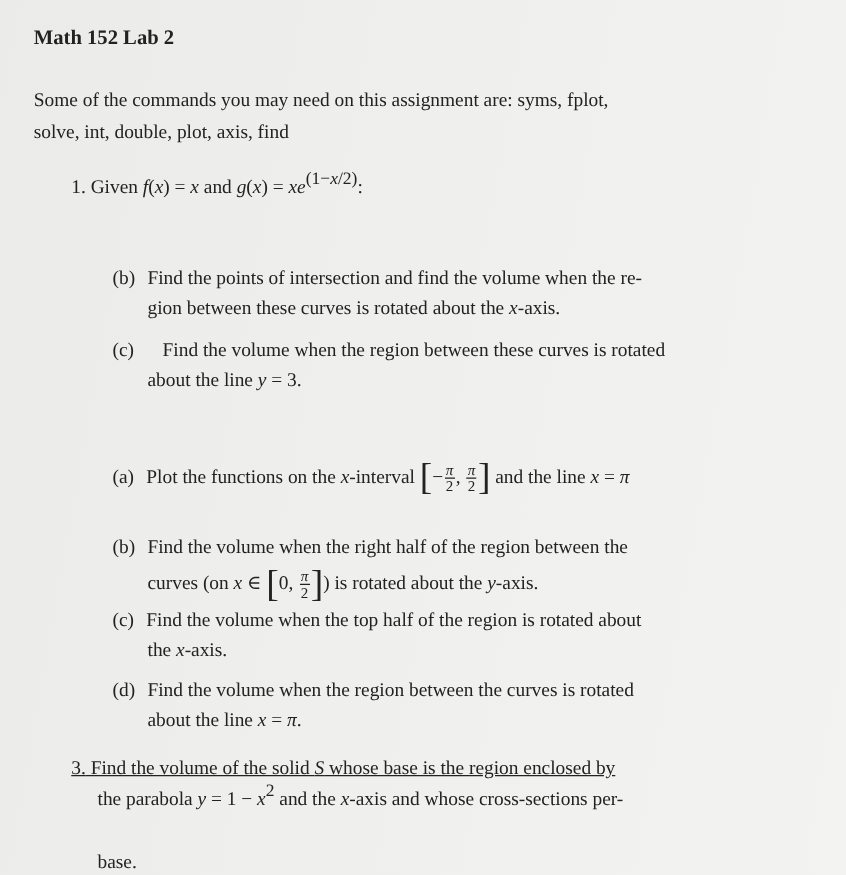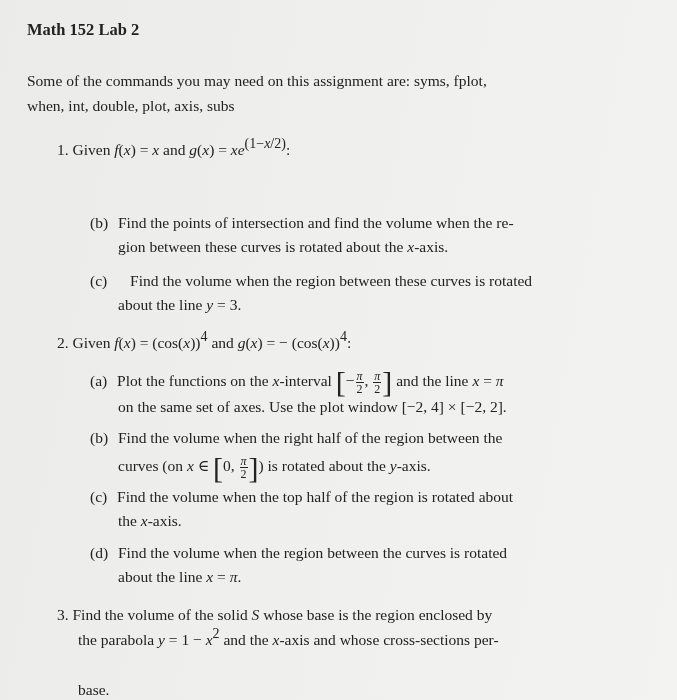--- a/index.html
+++ b/index.html
@@ -20,72 +20,67 @@
   .frac .d { display:block; }
   .bigbr { font-size:30px; vertical-align:middle; line-height:20px; font-weight:300; }
 </style>
 </head>
 <body>
 
 <div class="page">
 
   <div class="line title" style="left:27px; top:20px;">Math 152 Lab 2</div>
   <div class="line" style="left:27px; top:71px;">Some of the commands you may need on this assignment are: syms, fplot,</div>
-  <div class="line" style="left:27px; top:96px;">when, int, double, plot, axis, subs</div>
+  <div class="line" style="left:27px; top:96px;">solve, int, double, plot, axis, find</div>
 
   <div class="line" style="left:57px; top:140px;">
     <span>1.</span>
     Given <i class="m">f</i>(<i class="m">x</i>) = <i class="m">x</i> and <i class="m">g</i>(<i class="m">x</i>) = <i class="m">xe</i><sup>(1−<i>x</i>/2)</sup>:
   </div>
 
 
   <div class="line" style="left:118px; top:237px;">gion between these curves is rotated about the <i class="m">x</i>-axis.</div>
   <div class="line" style="left:90px; top:213px;">
     <span>(b)</span>
     <span style="margin-left:6px">Find the points of intersection and find the volume when the re-</span>
   </div>
 
   <div class="line" style="left:90px; top:271px;">
     <span>(c)</span>
     <span style="margin-left:19px">Find the volume when the region between these curves is rotated</span>
   </div>
   <div class="line" style="left:118px; top:295px;">about the line <i class="m">y</i> = 3.</div>
 
-  <div class="line" style="left:57px; top:333px;">
-    <span>2.</span>
-    Given <i class="m">f</i>(<i class="m">x</i>) = (cos(<i class="m">x</i>))<sup>4</sup> and <i class="m">g</i>(<i class="m">x</i>) = − (cos(<i class="m">x</i>))<sup>4</sup>:
-  </div>
 
   <div class="line" style="left:90px; top:370px;">
     <span>(a)</span>
     <span style="margin-left:6px">Plot the functions on the <i class="m">x</i>-interval
       <span class="bigbr">[</span>−<span class="frac"><span class="n">π</span><span class="d">2</span></span>,
       <span class="frac"><span class="n">π</span><span class="d">2</span></span><span class="bigbr">]</span>
       and the line <i class="m">x</i> = <i class="m">π</i></span>
   </div>
-  <div class="line" style="left:118px; top:397px;">on the same set of axes. Use the plot window [−2, 4] × [−2, 2].</div>
 
   <div class="line" style="left:90px; top:428px;">
     <span>(b)</span>
     <span style="margin-left:6px">Find the volume when the right half of the region between the</span>
   </div>
   <div class="line" style="left:118px; top:455px;">curves (on <i class="m">x</i> ∈ <span class="bigbr">[</span>0, <span class="frac"><span class="n">π</span><span class="d">2</span></span><span class="bigbr">]</span>) is rotated about the <i class="m">y</i>-axis.</div>
 
   <div class="line" style="left:90px; top:487px;">
     <span>(c)</span>
     <span style="margin-left:6px">Find the volume when the top half of the region is rotated about</span>
   </div>
   <div class="line" style="left:118px; top:511px;">the <i class="m">x</i>-axis.</div>
 
   <div class="line" style="left:90px; top:543px;">
     <span>(d)</span>
     <span style="margin-left:6px">Find the volume when the region between the curves is rotated</span>
   </div>
   <div class="line" style="left:118px; top:567px;">about the line <i class="m">x</i> = <i class="m">π</i>.</div>
 
-  <div class="line" style="left:57px; top:605px;">
+  <div class="line" style="left:57px; top:605px;text-decoration:underline;">
     <span>3.</span>
     Find the volume of the solid <i class="m">S</i> whose base is the region enclosed by
   </div>
   <div class="line" style="left:78px; top:630px;">the parabola <i class="m">y</i> = 1 − <i class="m">x</i><sup>2</sup> and the <i class="m">x</i>-axis and whose cross-sections per-</div>
   <div class="line" style="left:78px; top:680px;">base.</div>
 
 </div>
 
 </body></html>

